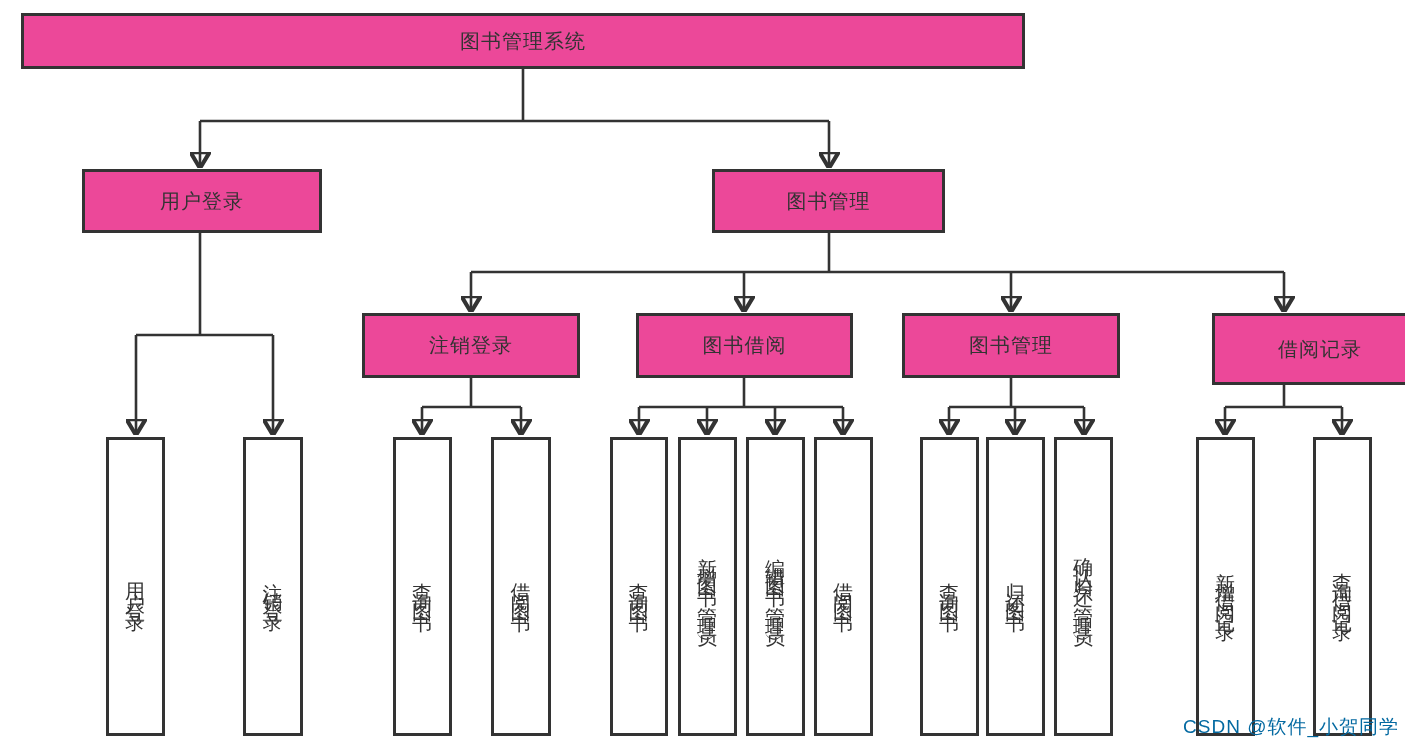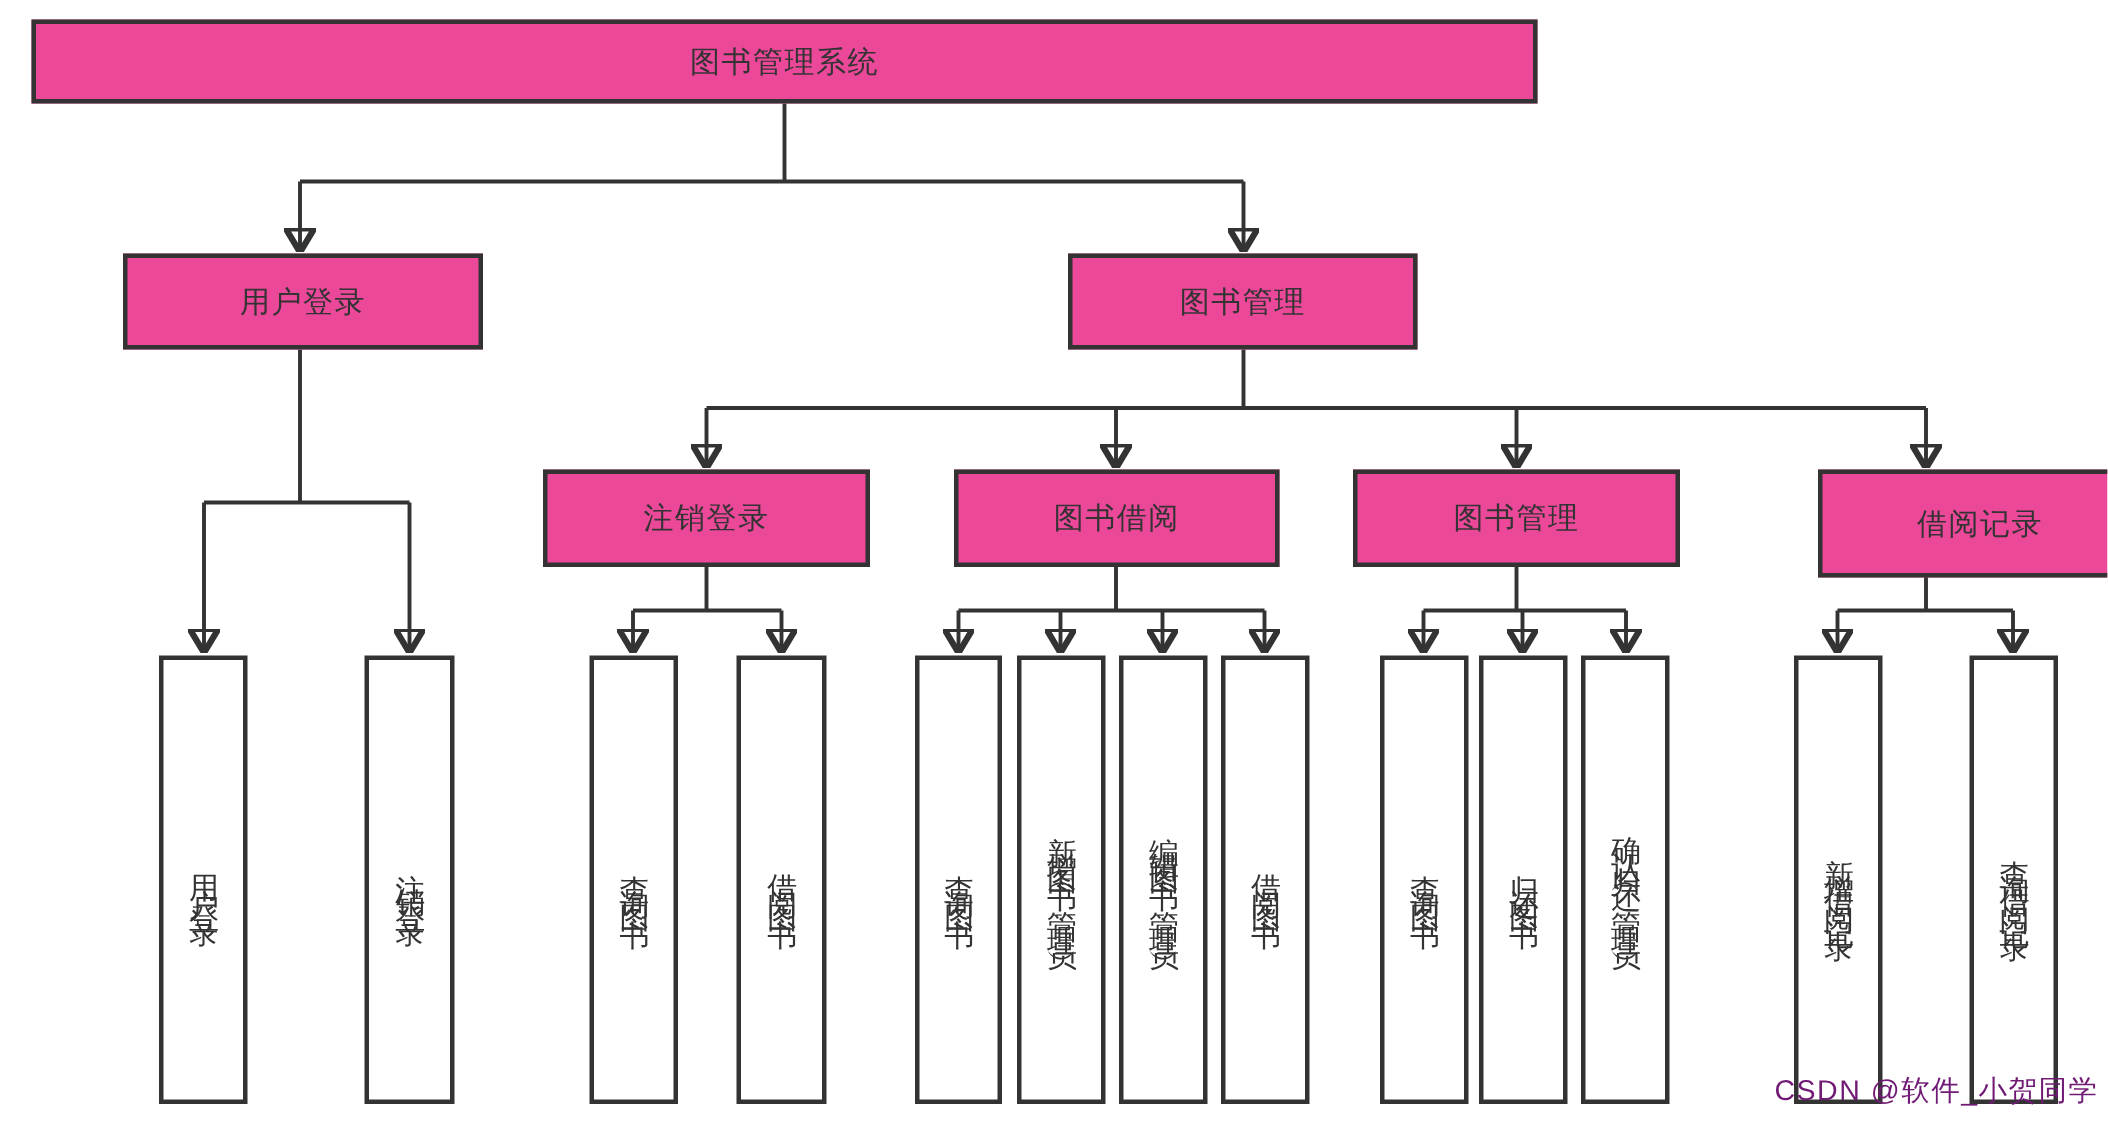--- a/index.html
+++ b/index.html
@@ -57,21 +57,21 @@
     color: #333333;
     letter-spacing: 10px;
     line-height: 1;
     white-space: nowrap;
   }
   .watermark {
     position: absolute;
     right: 6px;
     top: 714px;
     font-size: 19px;
-    color: #701a75;
+    color: #0369a1;
     letter-spacing: 1px;
     z-index: 5;
   }
 </style>
 </head>
 <body>
 
 <div class="canvas">
 
   <svg class="connectors" viewBox="0 0 1405 747" xmlns="http://www.w3.org/2000/svg">

